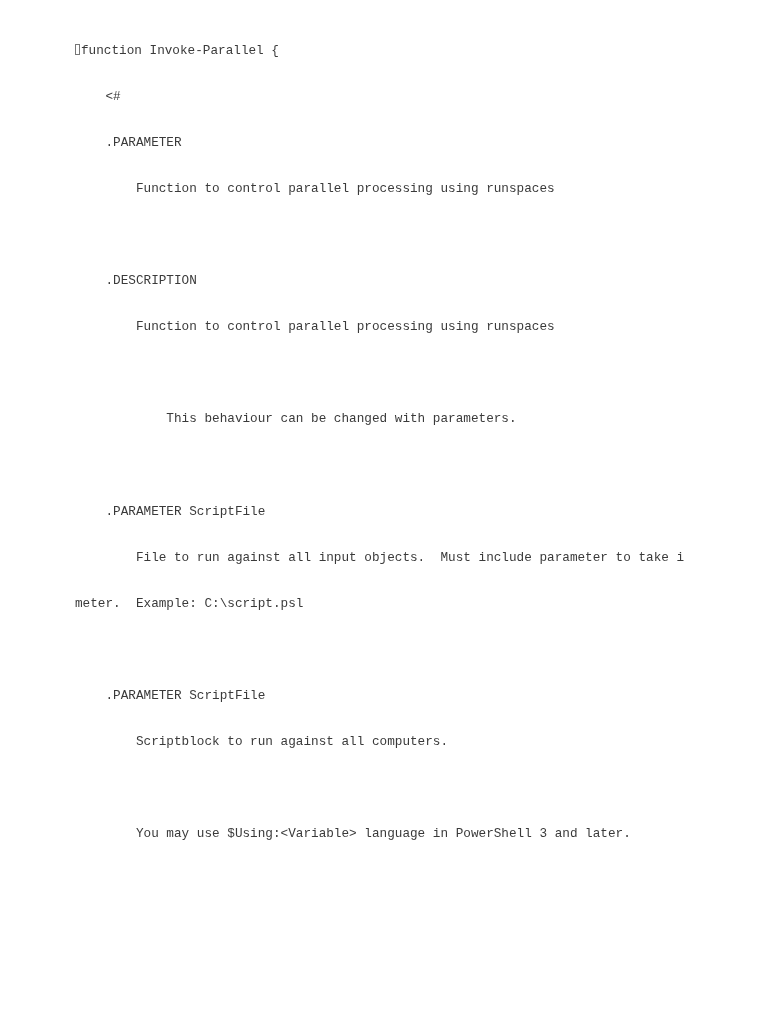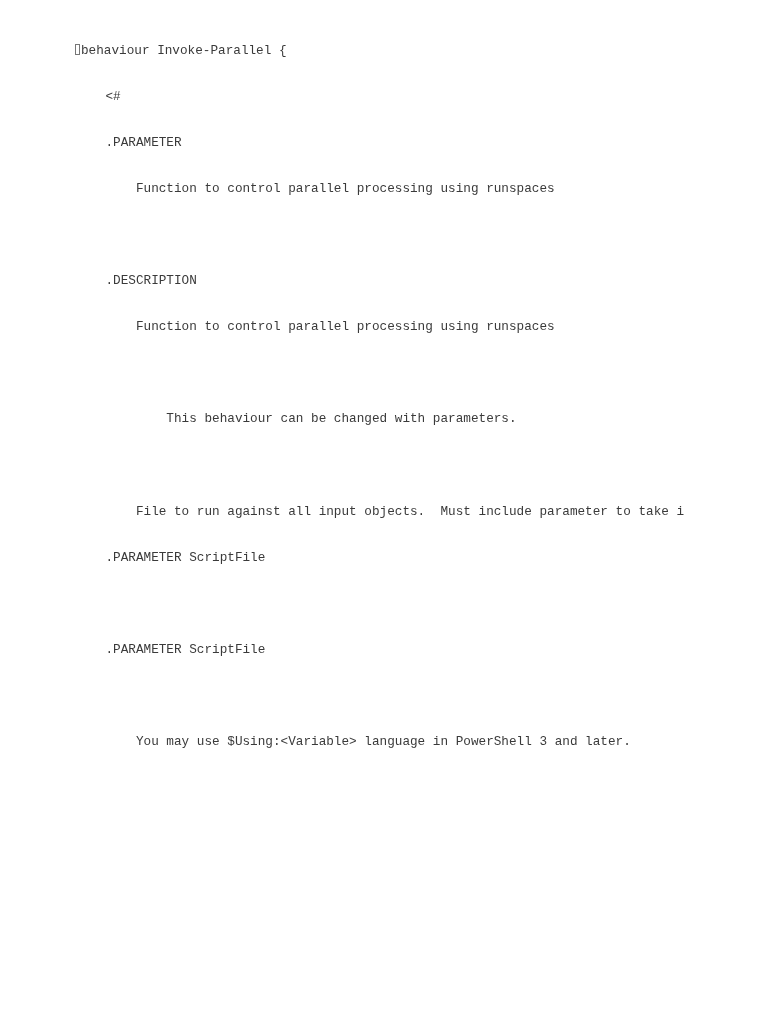--- a/index.html
+++ b/index.html
@@ -23,34 +23,36 @@
     border: 1px solid #777;
     vertical-align: -1px;
     margin-right: 1px;
     box-sizing: border-box;
   }
 </style>
 </head>
 <body>
 
 <div class="page">
-  <span class="line"><span class="glyph-box"></span><span>behaviour Invoke-Parallel {</span></span>
+  <span class="line"><span class="glyph-box"></span><span>function Invoke-Parallel {</span></span>
   <span class="line">    &lt;#</span>
   <span class="line">    .PARAMETER</span>
   <span class="line">        Function to control parallel processing using runspaces</span>
   <span class="line"></span>
   <span class="line">    .DESCRIPTION</span>
   <span class="line">        Function to control parallel processing using runspaces</span>
   <span class="line"></span>
   <span class="line">            This behaviour can be changed with parameters.</span>
   <span class="line"></span>
+  <span class="line">    .PARAMETER ScriptFile</span>
   <span class="line">        File to run against all input objects.  Must include parameter to take i</span>
-  <span class="line">    .PARAMETER ScriptFile</span>
+  <span class="line">meter.  Example: C:\script.psl</span>
   <span class="line"></span>
   <span class="line">    .PARAMETER ScriptFile</span>
+  <span class="line">        Scriptblock to run against all computers.</span>
   <span class="line"></span>
   <span class="line">        You may use $Using:&lt;Variable&gt; language in PowerShell 3 and later.</span>
   <span class="line"></span>
   
   
   
   
   
   
   

